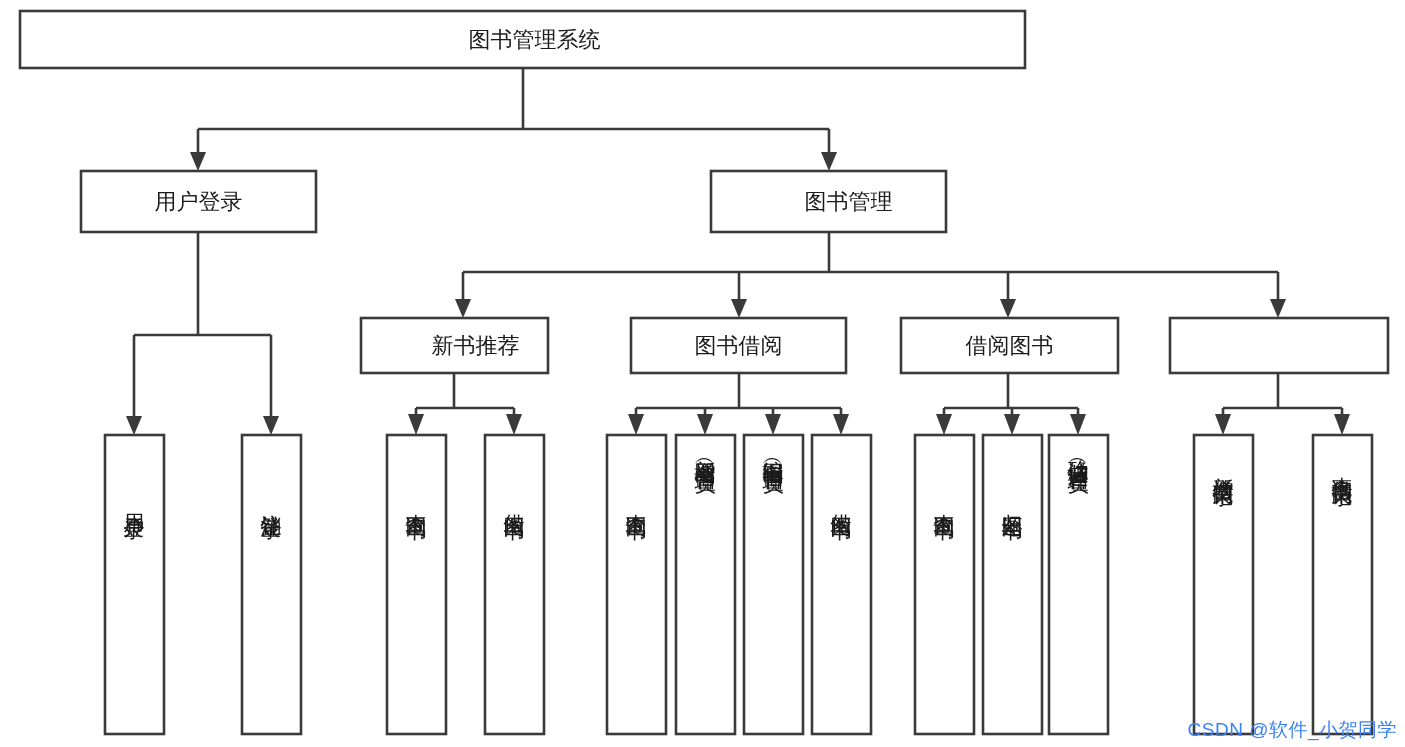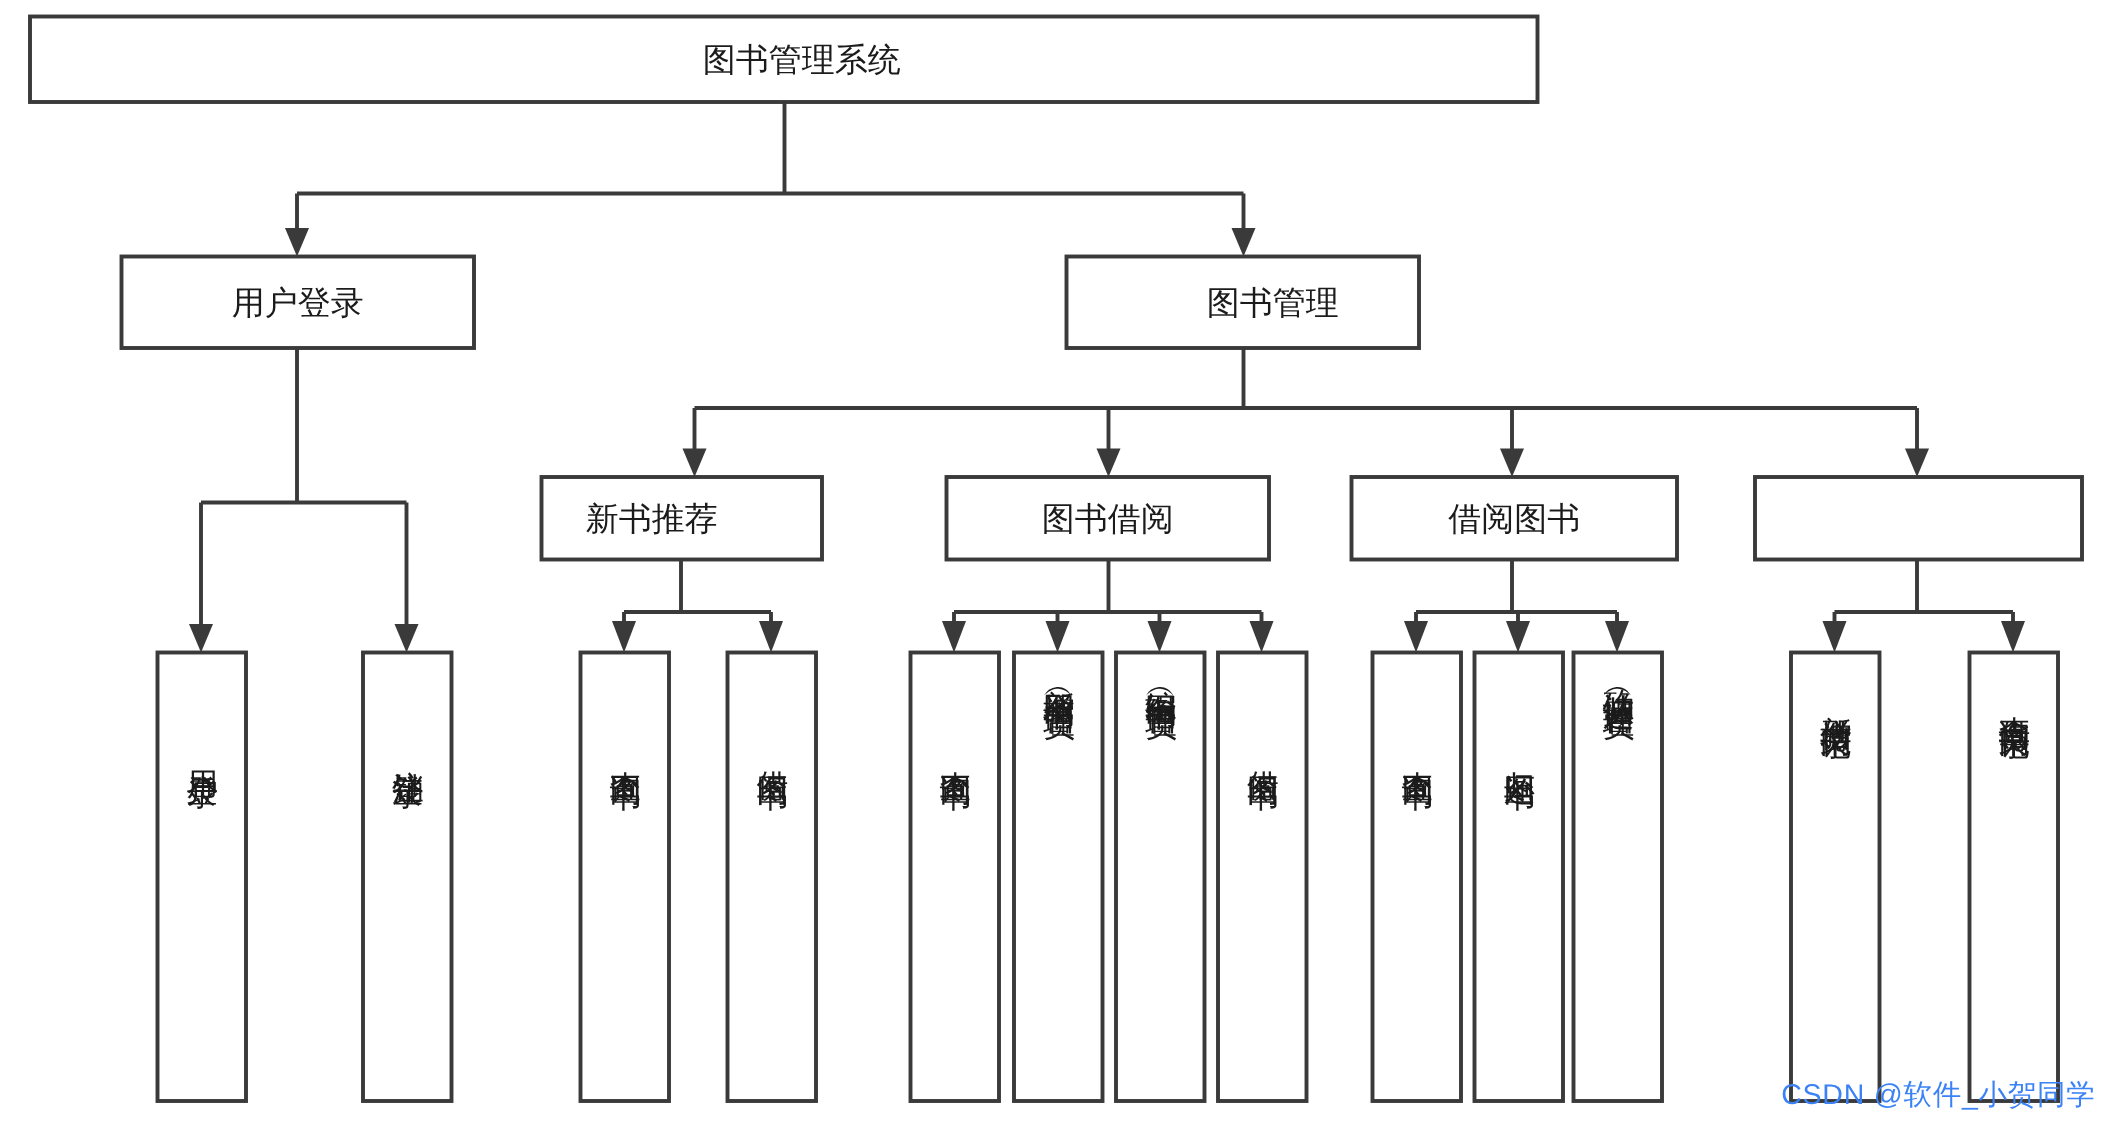--- a/index.html
+++ b/index.html
@@ -192,21 +192,21 @@
     <span class="htext">图书管理系统</span>
   </div>
 
   <div class="htext-wrap" style="left:81px; top:171px; width:235px; height:61px;">
     <span class="htext">用户登录</span>
   </div>
   <div class="htext-wrap" style="left:711px; top:171px; width:235px; height:61px;margin-left:20px;">
     <span class="htext">图书管理</span>
   </div>
 
-  <div class="htext-wrap" style="left:341px; top:318px; width:187px; height:55px;">
+  <div class="htext-wrap" style="left:382px; top:318px; width:187px; height:55px;">
     <span class="htext">新书推荐</span>
   </div>
   <div class="htext-wrap" style="left:631px; top:318px; width:215px; height:55px;">
     <span class="htext">图书借阅</span>
   </div>
   <div class="htext-wrap" style="left:901px; top:318px; width:217px; height:55px;">
     <span class="htext">借阅图书</span>
   </div>
 
   

